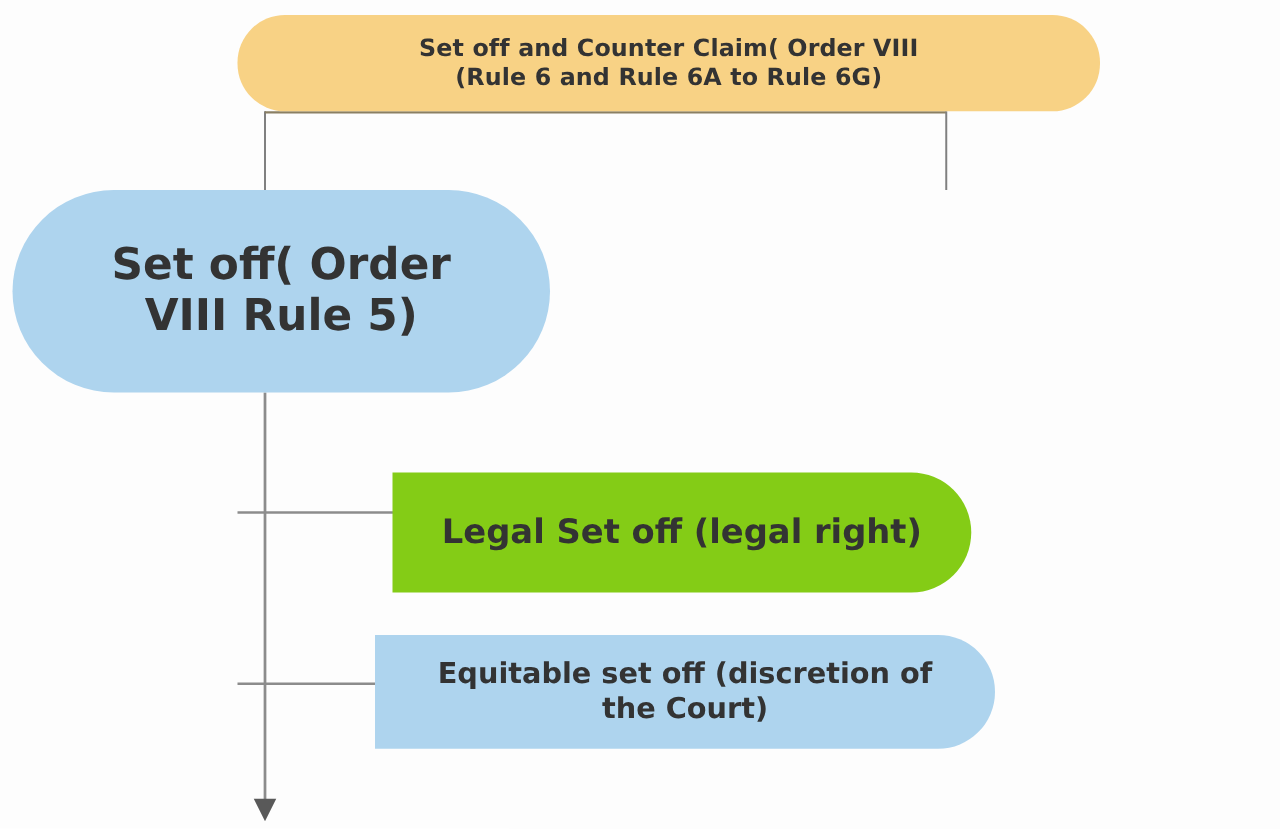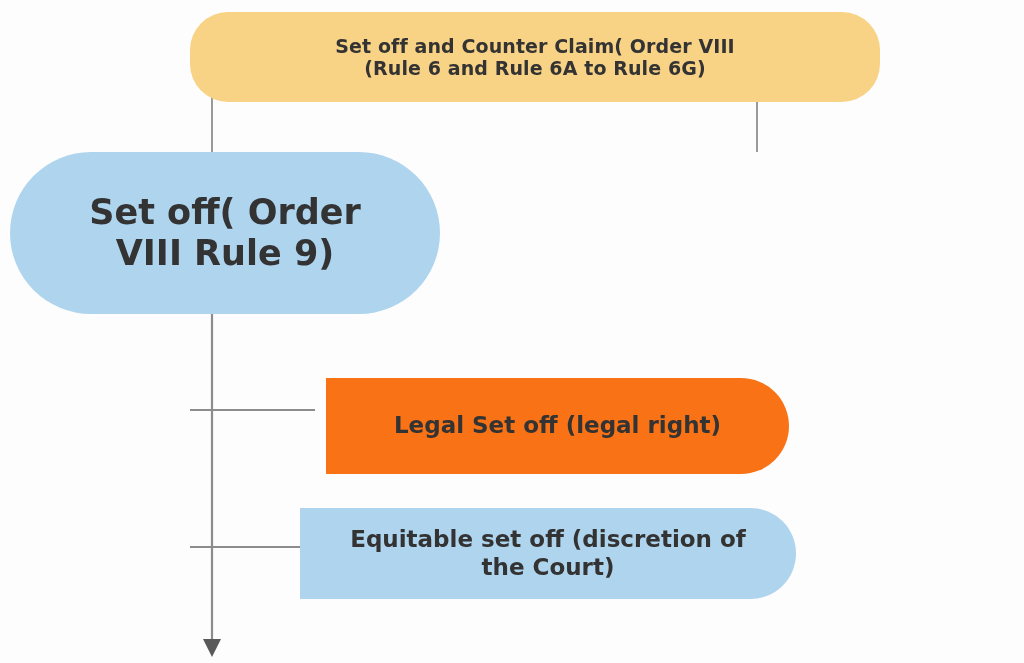--- a/index.html
+++ b/index.html
@@ -27,21 +27,21 @@
     font-weight: bold;
     box-sizing: border-box;
     line-height: 1.18;
     white-space: pre-line;
     z-index: 3;
   }
   .node-root {
     left: 190px;
     top: 12px;
     width: 690px;
-    height: 90px;
+    height: 77px;
     background: #f8d285;
     border-radius: 38px;
     font-size: 19px;
     letter-spacing: 0.1px;
     padding: 0 24px;
   }
   .node-setoff {
     left: 10px;
     top: 152px;
     width: 430px;
@@ -55,27 +55,27 @@
     left: 627px;
     top: 150px;
     width: 383px;
     height: 155px;
     background: #aed4ee;
     border-radius: 78px;
     font-size: 30px;
     padding: 0 26px;
   }
   .node-legal {
-    left: 326px;
+    left: 314px;
     top: 378px;
     width: 463px;
     height: 96px;
-    background: #f97316;
+    background: #84cc16;
     border-radius: 0 48px 48px 0;
-    font-size: 23px;
+    font-size: 27px;
     padding: 0 20px;
   }
   .node-equitable {
     left: 300px;
     top: 508px;
     width: 496px;
     height: 91px;
     background: #aed4ee;
     border-radius: 0 46px 46px 0;
     font-size: 23px;
@@ -106,21 +106,21 @@
 
     <path d="M 190 410 L 315 410" stroke="#8c8c8c" stroke-width="2" fill="none"></path>
 
     <path d="M 190 547 L 300 547" stroke="#8c8c8c" stroke-width="2" fill="none"></path>
   </svg>
 
   <div class="node node-root">Set off and Counter Claim( Order VIII
 (Rule 6 and Rule 6A to Rule 6G)</div>
 
   <div class="node node-setoff">Set off( Order
-VIII Rule 9)</div>
+VIII Rule 5)</div>
 
 
   <div class="node node-legal">Legal Set off (legal right)</div>
 
   <div class="node node-equitable">Equitable set off (discretion  of
 the Court)</div>
 
 </div>
 
 </body></html>

